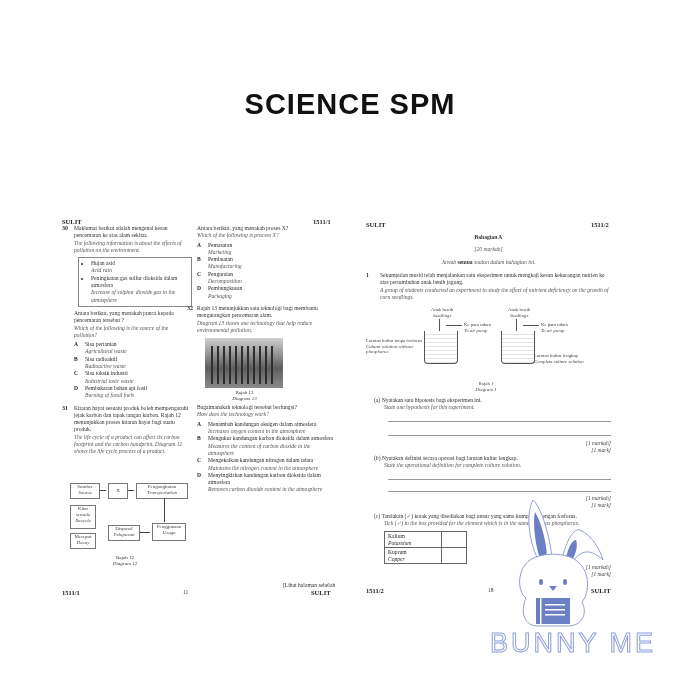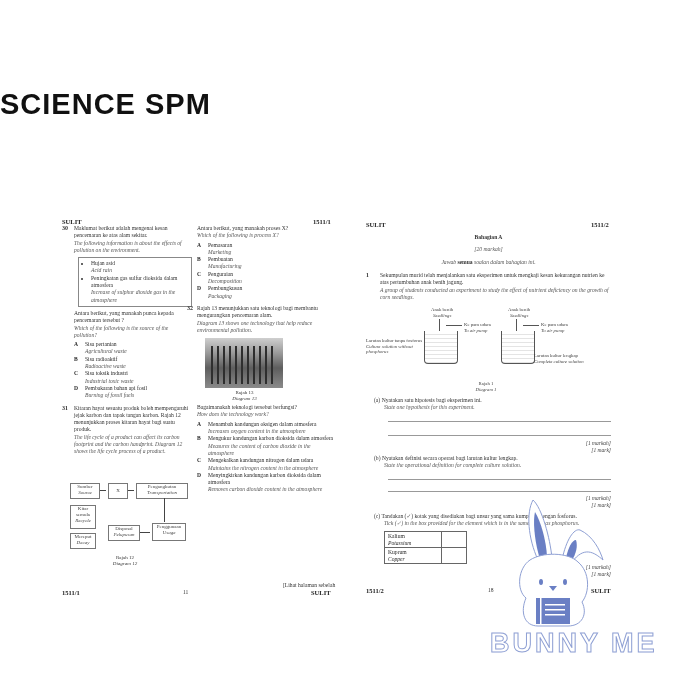--- a/index.html
+++ b/index.html
@@ -1,21 +1,21 @@
 <!DOCTYPE html>
 <html><head>
 <meta charset="utf-8">
 <style>
   html, body { margin: 0; padding: 0; }
   body {
     width: 700px; height: 700px; background: #ffffff; position: relative; overflow: hidden;
     font-family: "Liberation Serif", serif; color: #2a2a2a;
   }
   .title {
-    position: absolute; top: 88px; left: 0; width: 700px; text-align: left;
+    position: absolute; top: 88px; left: 0; width: 700px; text-align: center;
     font-family: "Liberation Sans", sans-serif; font-weight: bold; font-size: 29px;
     letter-spacing: 1px; color: #111;
   }
   .page { position: absolute; background: #fff; }
   .page-left { left: 55px; top: 215px; width: 290px; height: 385px; }
   .page-right { left: 366px; top: 217px; width: 245px; height: 380px; }
   .abs { position: absolute; }
   .hdr { font-weight: bold; font-size: 6.5px; color: #222; }
   .t { font-size: 5.6px; line-height: 7.3px; color: #333; }
   .i { font-style: italic; color: #555; }
@@ -28,21 +28,21 @@
   .diag-box { position: absolute; border: 1px solid #777; font-size: 5px; line-height: 6px; text-align: center; color: #444; background: #fff; }
   .arrow { position: absolute; background: #444; }
   .photo { position: absolute; background: linear-gradient(180deg, #cfcfcf 0%, #9a9a9a 30%, #5e5e5e 60%, #8a8a8a 100%); overflow: hidden; }
   .photo .rack { position: absolute; top: 8px; bottom: 4px; width: 2px; background: #2e2e2e; }
   .line-ans { position: absolute; left: 14px; right: 0; border-top: 1px solid #999; }
   .mark { position: absolute; right: 0; font-size: 5.5px; font-style: italic; color: #444; text-align: right; line-height: 7px; }
   .beaker { position: absolute; border: 1px solid #555; border-top: none; border-radius: 0 0 4px 4px; background: repeating-linear-gradient(180deg, #fff 0px, #fff 3px, #e4e4e4 3px, #e4e4e4 4px); }
   .table-c { position: absolute; border-collapse: collapse; font-size: 5.6px; }
   .table-c td { border: 1px solid #666; padding: 1px 3px; line-height: 6.5px; }
   .bunny { position: absolute; left: 508px; top: 498px; }
-  .bunny-text { position: absolute; left: 490px; top: 628px; font-family: "Liberation Sans", sans-serif; font-size: 27px; font-weight: bold; color: #fff; -webkit-text-stroke: 1px #8fa0d4; letter-spacing: 3px; }
+  .bunny-text { position: absolute; left: 490px; top: 628px; font-family: "Liberation Sans", sans-serif; font-size: 27px; font-weight: normal; color: #fff; -webkit-text-stroke: 1px #8fa0d4; letter-spacing: 3px; }
 </style>
 </head>
 <body>
 
 <div class="title">SCIENCE SPM</div>
 
 <div class="page page-left">
   <div class="abs hdr" style="left:7px;top:3px;">SULIT</div>
   <div class="abs hdr" style="left:258px;top:3px;">1511/1</div>
 

